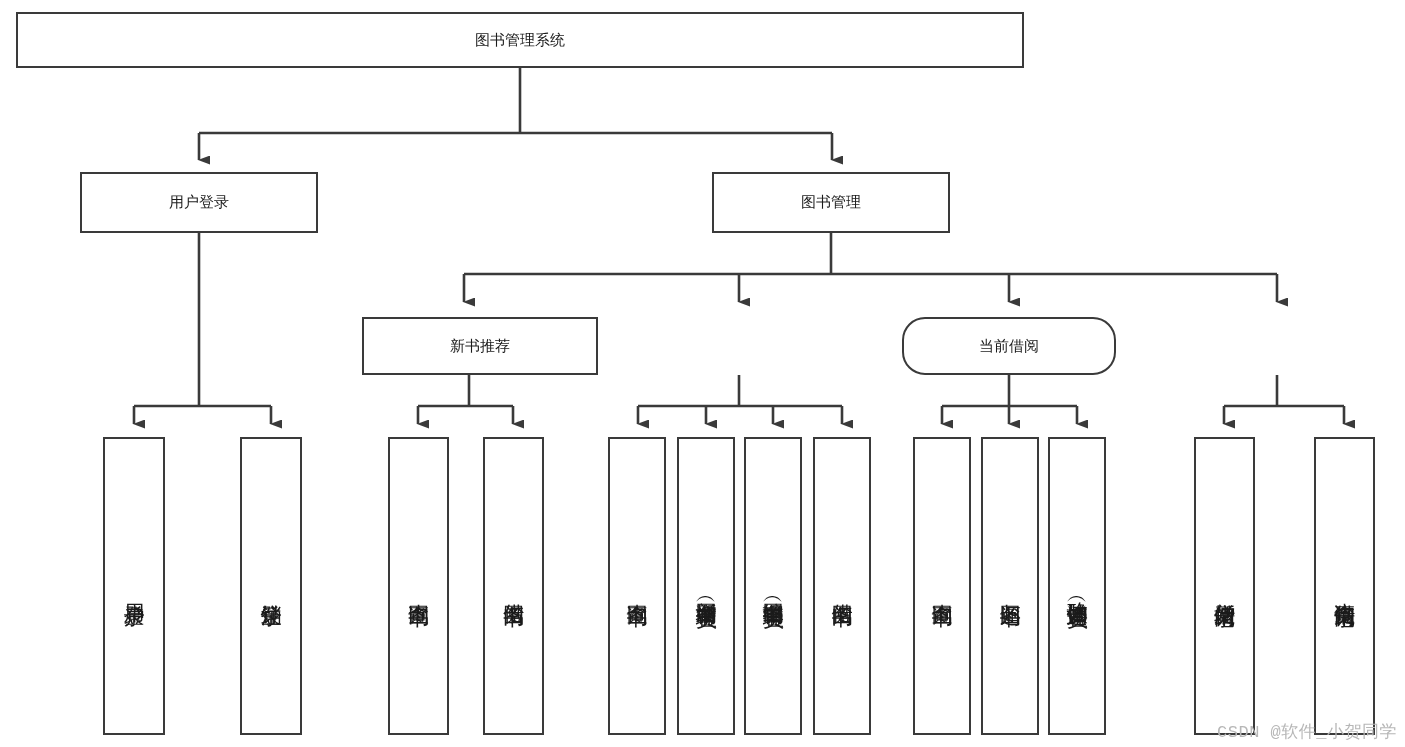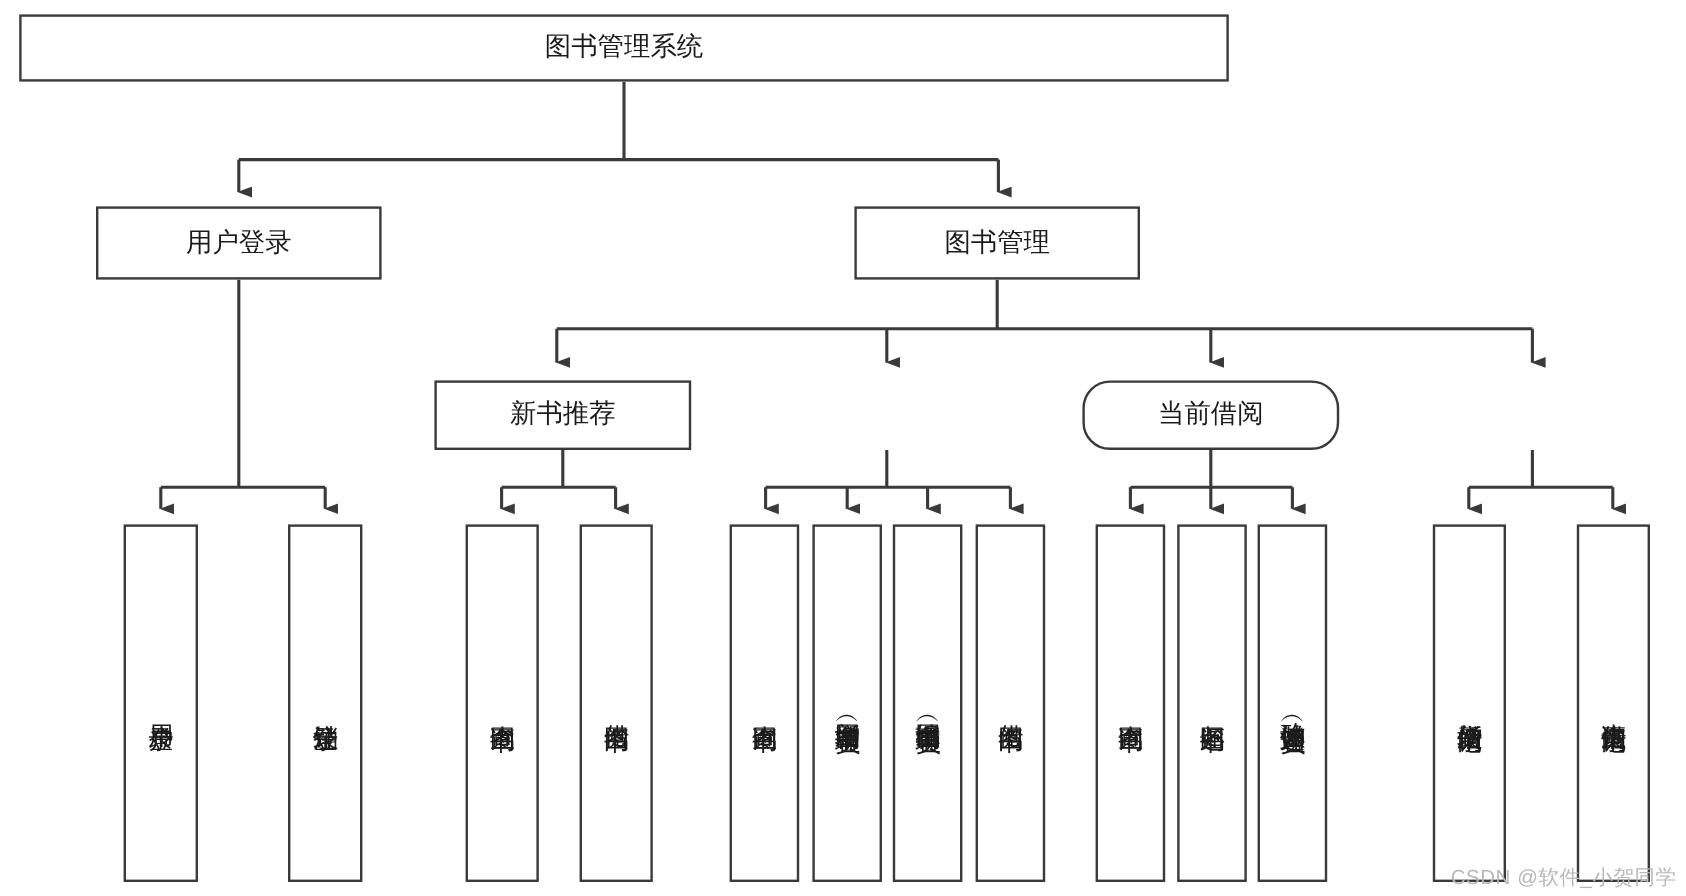--- a/index.html
+++ b/index.html
@@ -35,36 +35,36 @@
     overflow: hidden;
   }
   .node-label {
     color: #1b1b1b;
     font-family: "DejaVu Sans", "Liberation Sans", sans-serif;
     line-height: 1.08;
     white-space: pre;
     text-align: center;
   }
   .h-label {
-    font-size: 22px;
+    font-size: 15px;
   }
   .v-label {
     font-size: 21px;
     writing-mode: vertical-rl;
     text-orientation: upright;
     letter-spacing: 1px;
     padding-top: 6px;
   }
   .watermark {
     position: absolute;
     right: 8px;
     bottom: 4px;
     font-size: 17px;
     color: #b7b7b7;
-    font-family: Liberation Sans, sans-serif;
+    font-family: Liberation Mono, monospace;
     letter-spacing: 0.5px;
     user-select: none;
   }
 </style>
 </head>
 <body>
 
 <div id="canvas">
 
   <svg id="diagram-svg" viewBox="0 0 1405 747">
@@ -121,21 +121,21 @@
     <span class="node-label h-label">图书管理系统</span>
   </div>
 
   <div class="node-box" style="left:80px; top:172px; width:238px; height:61px;">
     <span class="node-label h-label">用户登录</span>
   </div>
   <div class="node-box" style="left:712px; top:172px; width:238px; height:61px;">
     <span class="node-label h-label">图书管理</span>
   </div>
 
-  <div class="node-box" style="left:362px; top:317px; width:214px; height:58px;">
+  <div class="node-box" style="left:362px; top:317px; width:236px; height:58px;">
     <span class="node-label h-label">新书推荐</span>
   </div>
   <div class="node-box" style="left:902px; top:317px; width:214px; height:58px;border-radius:23px;">
     <span class="node-label h-label">当前借阅</span>
   </div>
 
   <div class="node-box" style="left:103px; top:437px; width:62px; height:298px;">
     <span class="node-label v-label">用户登录</span>
   </div>
   <div class="node-box" style="left:240px; top:437px; width:62px; height:298px;">

